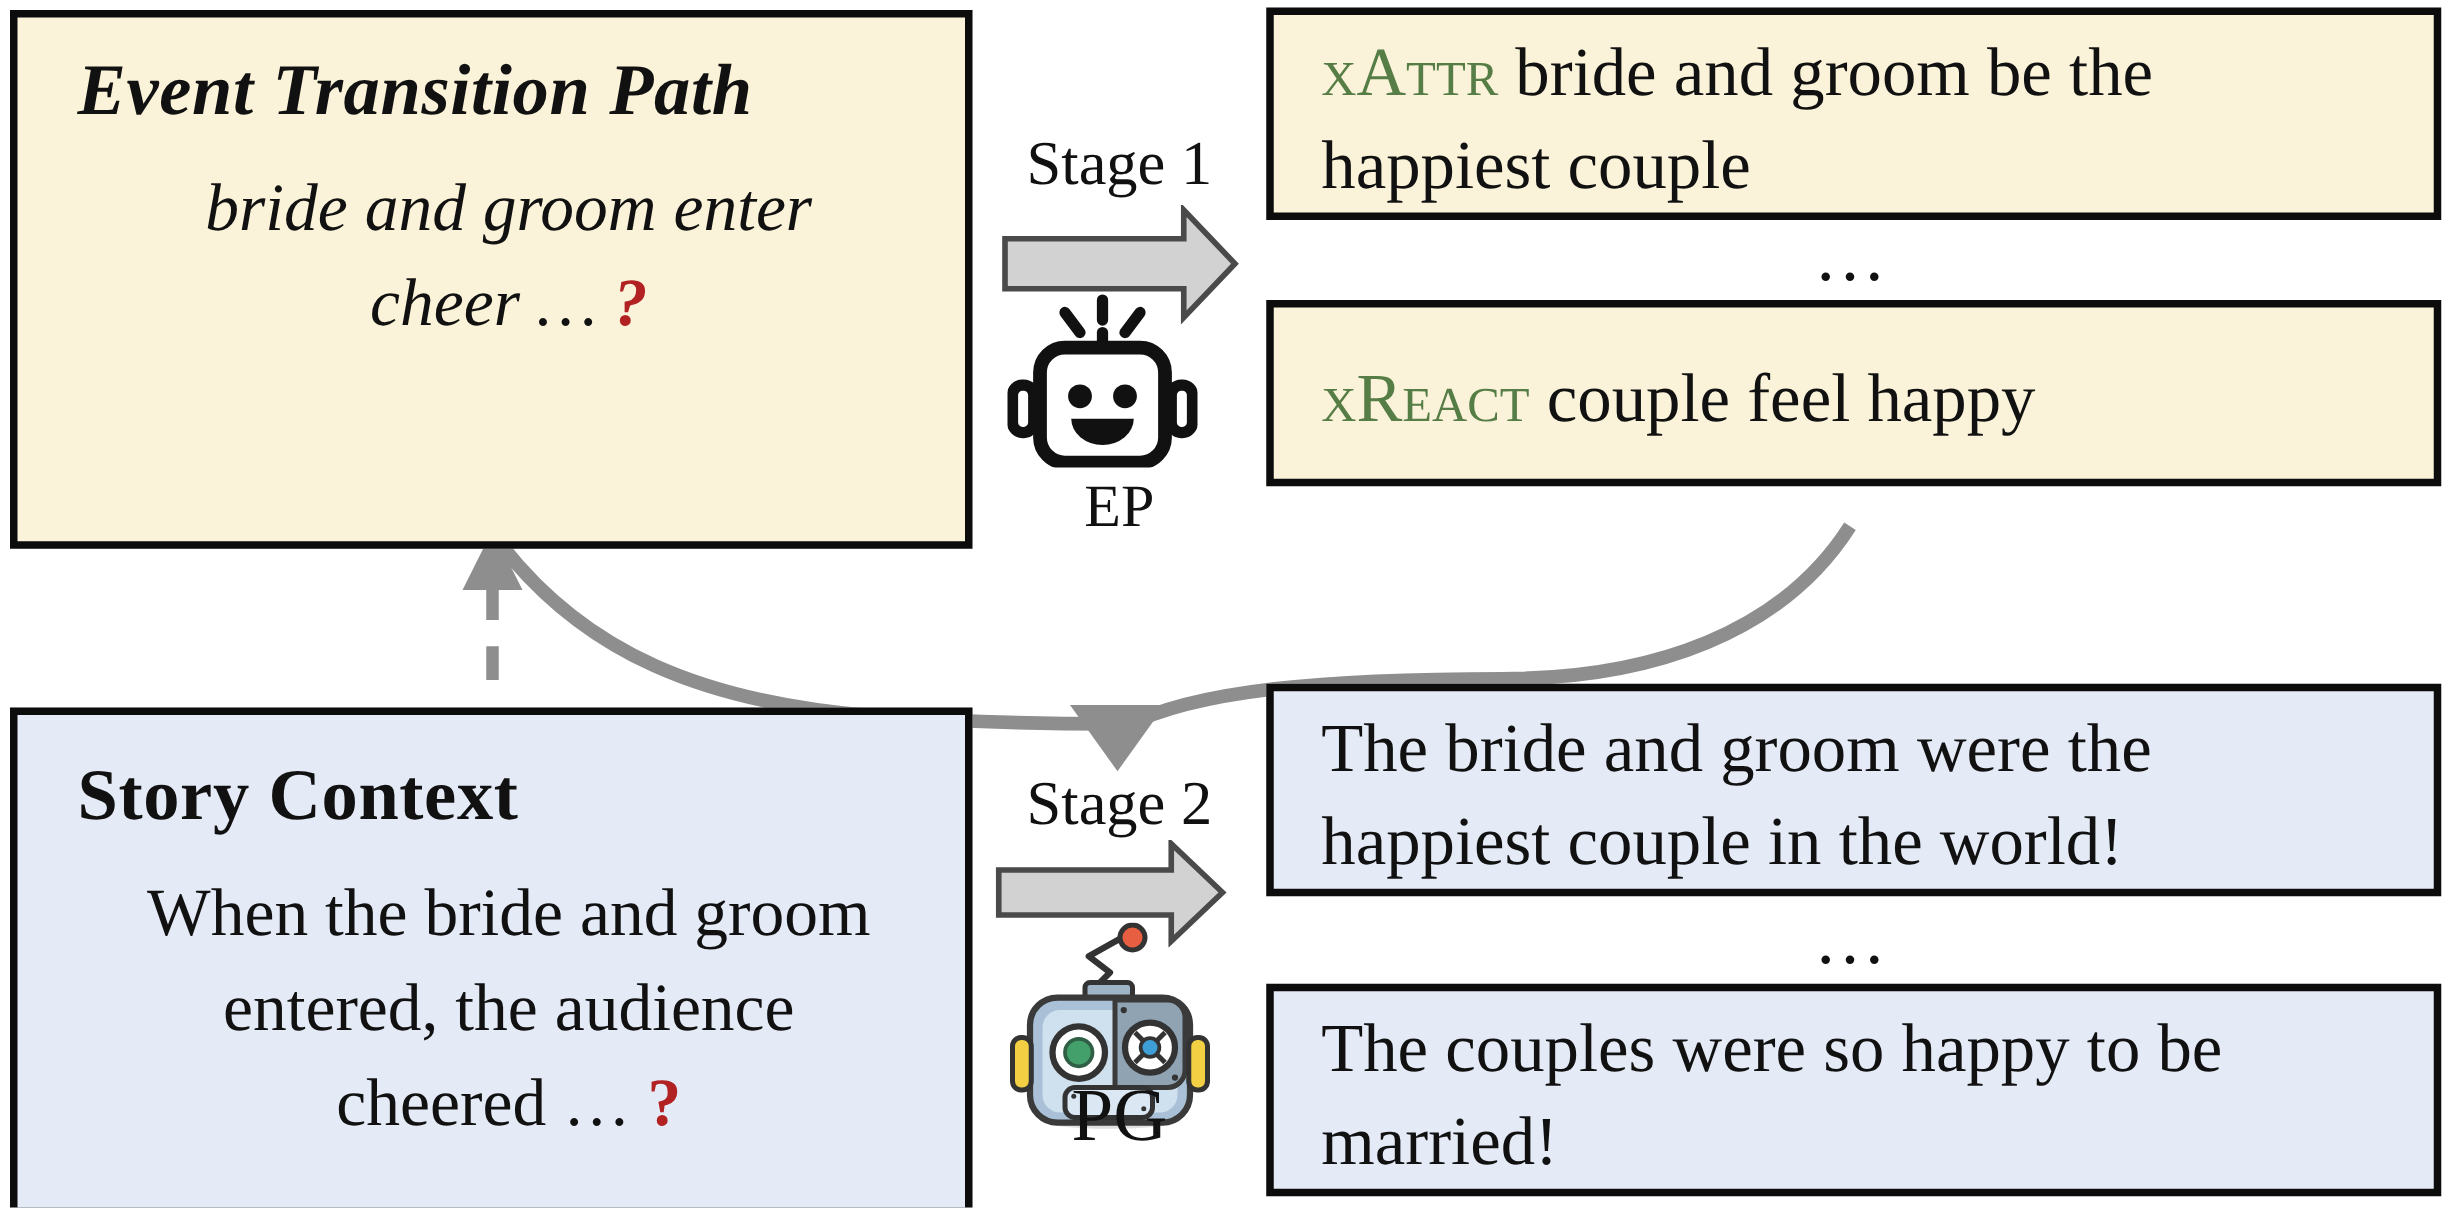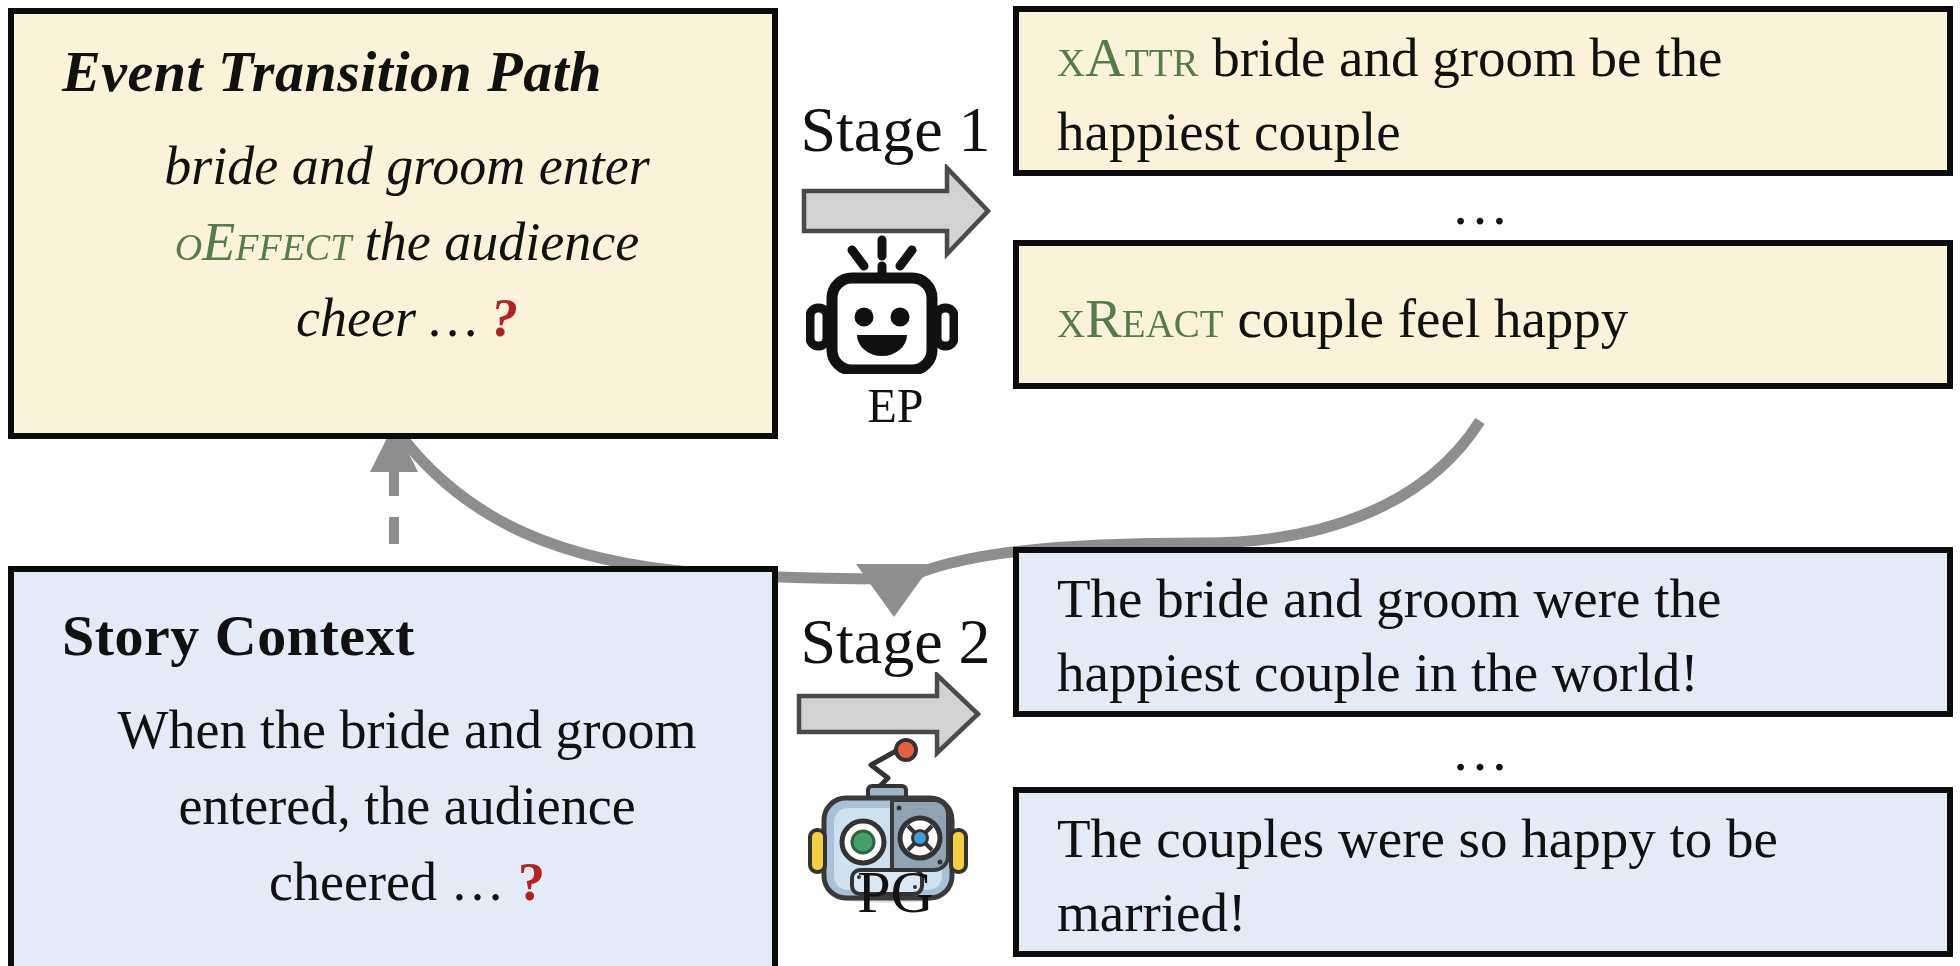--- a/index.html
+++ b/index.html
@@ -35,21 +35,21 @@
   #xreact-box{top:240px;height:149px;}
   #pg-box1{top:547px;height:170px;}
   #pg-box2{top:787px;height:170px;}
   .rline{font-size:55px;line-height:74px;white-space:nowrap;}
 
   .ellipsis{position:absolute;left:1013px;width:940px;text-align:center;font-size:58px;line-height:58px;letter-spacing:6px;z-index:2;color:#111;}
   #dots-top{top:176px;}
   #dots-bottom{top:722px;}
 
   
-  .mid-label{position:absolute;left:778px;width:235px;text-align:center;font-size:64px;line-height:56px;z-index:2;white-space:nowrap;}
+  .mid-label{position:absolute;left:778px;width:235px;text-align:center;font-size:50px;line-height:56px;z-index:2;white-space:nowrap;}
   #stage1-label{top:102px;}
   #stage2-label{top:614px;}
   #ep-label{top:378px;font-size:48px;}
   #pg-label{top:864px;font-size:60px;}
 
   .abs-svg{position:absolute;z-index:2;}
   #stage1-arrow{left:796px;top:164px;width:200px;height:96px;}
   #stage2-arrow{left:796px;top:672px;width:190px;height:86px;}
   #ep-robot{left:806px;top:234px;width:152px;height:140px;}
   #pg-robot{left:808px;top:738px;width:160px;height:166px;}
@@ -68,23 +68,20 @@
   <polygon class="flow-fill" points="370,472 418,472 394,424"></polygon>
   <path class="flow-stroke" d="M 401 436 C 468 522, 562 562, 700 573 C 792 579, 852 579, 890 579"></path>
   <path class="flow-stroke" d="M 1480 421 C 1426 506, 1322 543, 1202 543 C 1062 543, 956 552, 901 581"></path>
   <polygon class="flow-fill" points="856,564 932,564 894,617"></polygon>
 </svg>
 
 <div class="box yellow" id="etp-box">
   <div class="box-title">Event Transition Path</div>
   <div class="body-line">
     <span>bride and groom enter</span>
-  </div>
-  <div class="body-line">
-    <span class="rel">oEffect</span><span> the audience</span>
   </div>
   <div class="body-line">
     <span>cheer … </span><span class="qmark">?</span>
   </div>
 </div>
 
 <div class="box blue" id="sc-box">
   <div class="box-title">Story Context</div>
   <div class="body-line">
     <span>When the bride and groom</span>

